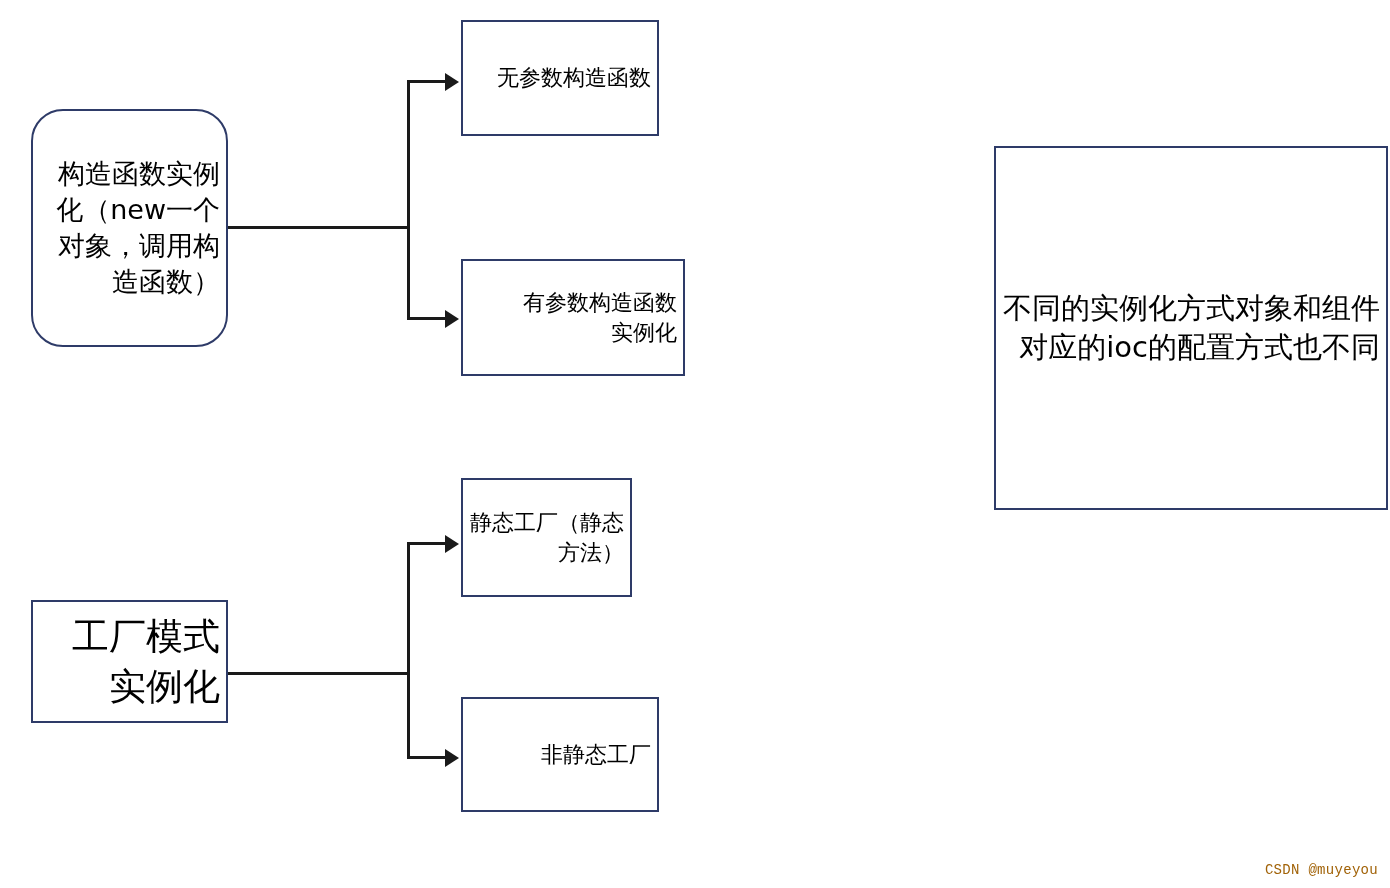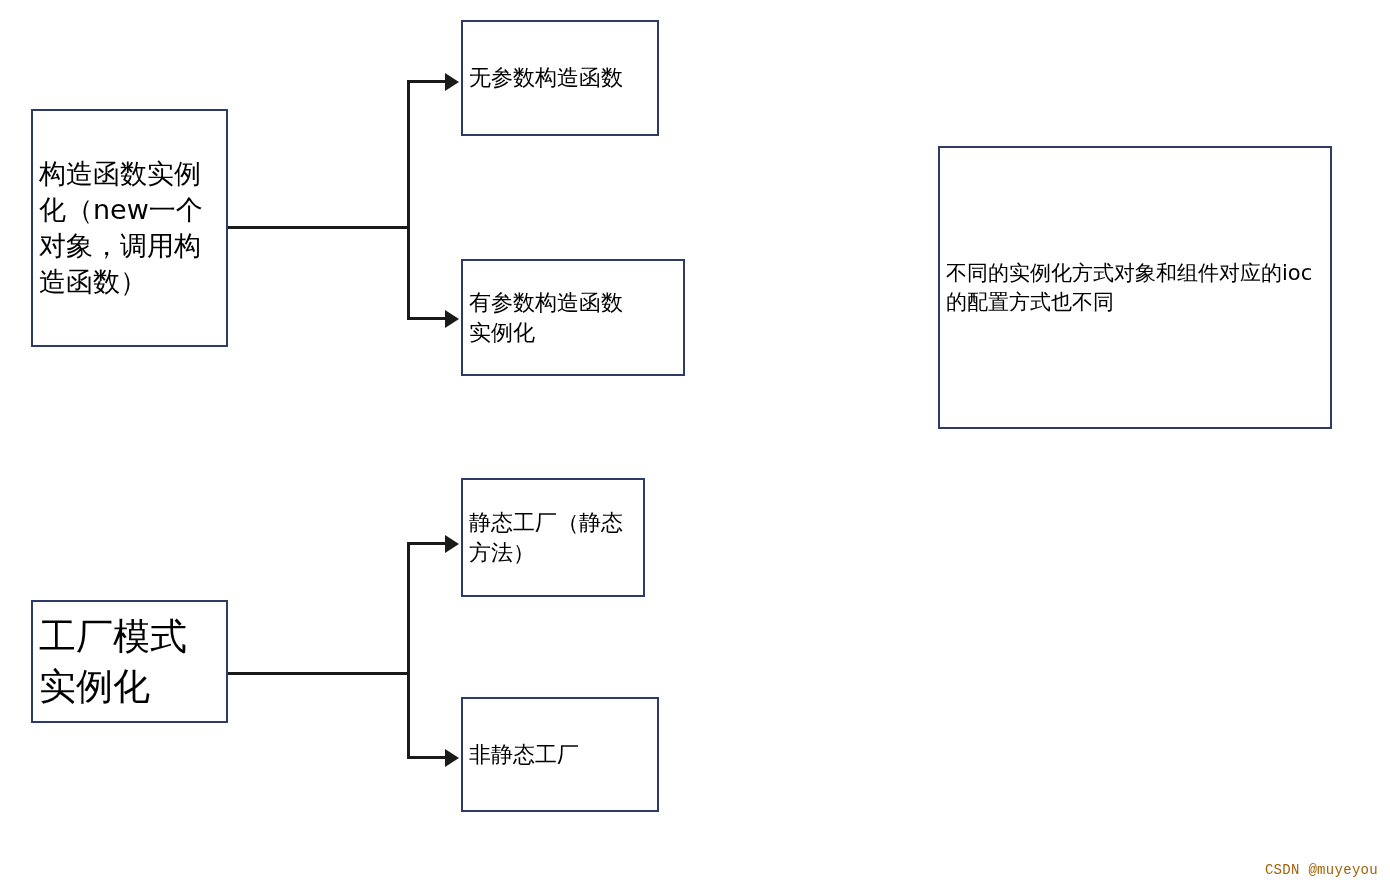--- a/index.html
+++ b/index.html
@@ -19,40 +19,40 @@
     overflow: hidden;
   }
   .node {
     position: absolute;
     box-sizing: border-box;
     border: 2px solid #2e3b68;
     background: #ffffff;
     display: flex;
     align-items: center;
     justify-content: center;
-    text-align: left;
+    text-align: right;
     color: #000000;
     line-height: 1.34;
     padding: 14px 6px;
     white-space: pre-line;
   }
   .node-text {
     display: block;
     width: 100%;
     white-space: pre-line;
   }
 
   
-  #node-ctor-inst      { left: 31px;  top: 109px; width: 197px; height: 238px; font-size: 27px; }
+  #node-ctor-inst      { left: 31px;  top: 109px; width: 197px; height: 238px; font-size: 27px; border-radius: 32px; }
   #node-noarg-ctor     { left: 461px; top: 20px;  width: 198px; height: 116px; font-size: 22px; }
   #node-arg-ctor       { left: 461px; top: 259px; width: 224px; height: 117px; font-size: 22px; }
   #node-factory-inst   { left: 31px;  top: 600px; width: 197px; height: 123px; font-size: 37px; }
-  #node-static-factory { left: 461px; top: 478px; width: 184px; height: 119px; font-size: 22px; }
+  #node-static-factory { left: 461px; top: 478px; width: 171px; height: 119px; font-size: 22px; }
   #node-nonstatic-fac  { left: 461px; top: 697px; width: 198px; height: 115px; font-size: 22px; font-family: Liberation Serif, serif; }
-  #node-note           { left: 938px; top: 146px; width: 394px; height: 283px; font-size: 21px; }
+  #node-note           { left: 994px; top: 146px; width: 394px; height: 364px; font-size: 29px; }
 
   
   .edge-h, .edge-v {
     position: absolute;
     background: #1a1a1a;
   }
   .edge-h { height: 3px; }
   .edge-v { width: 3px; }
   .arrow-head {
     position: absolute;

